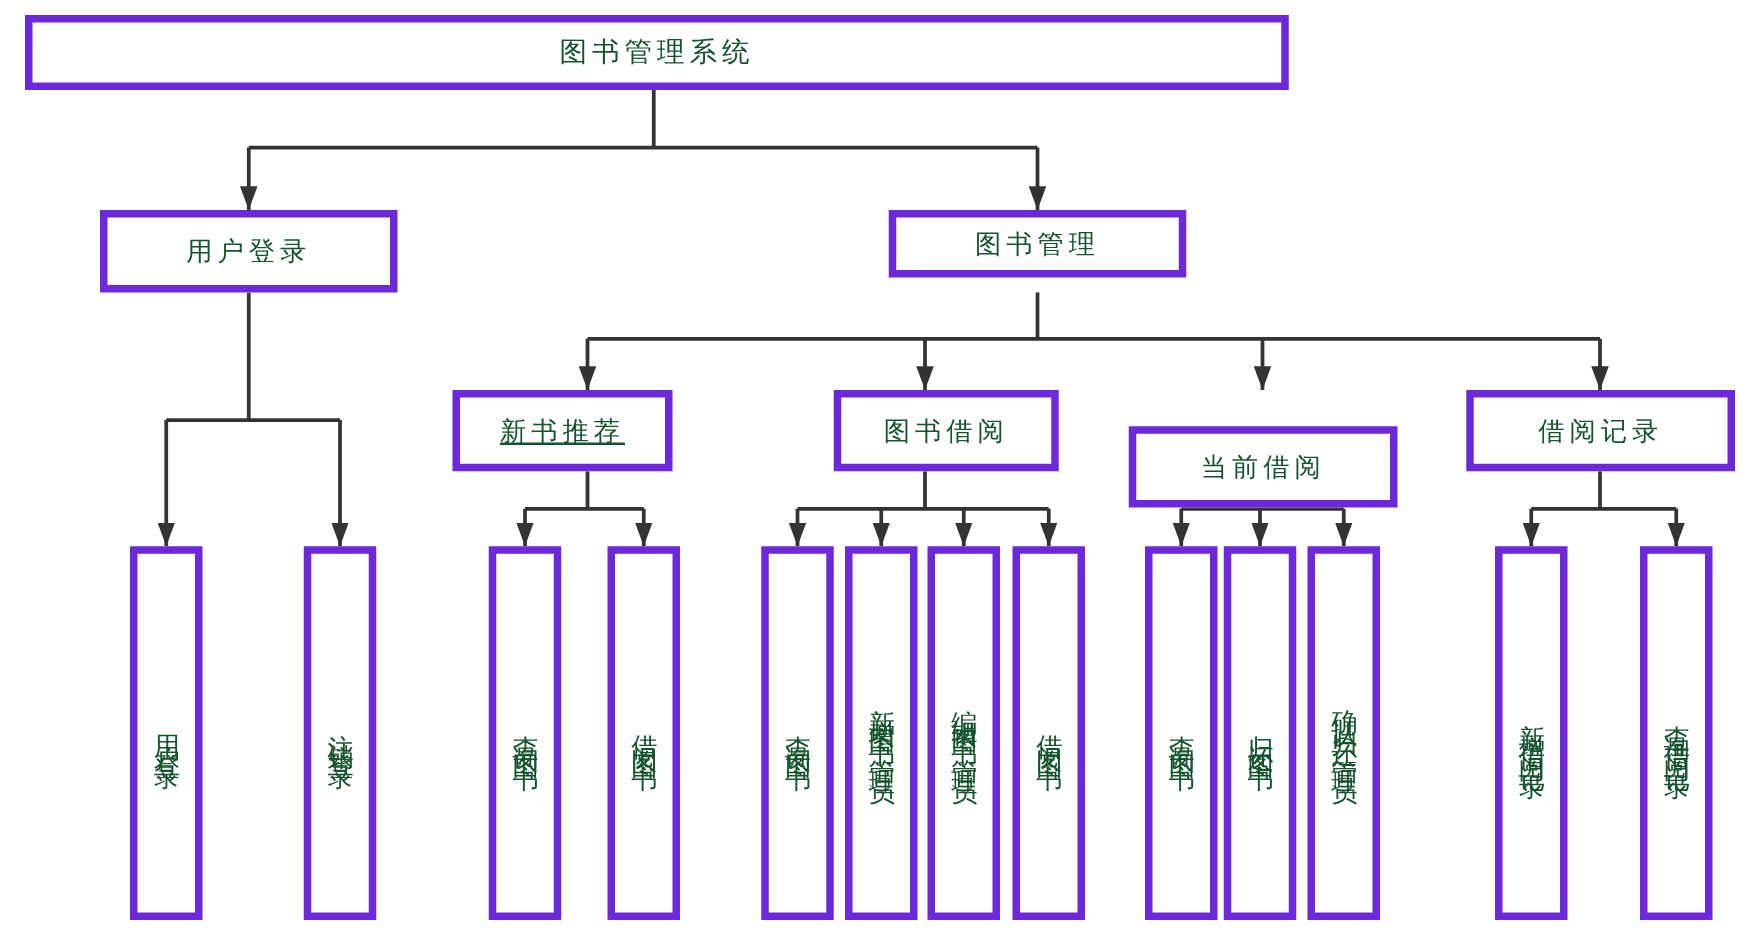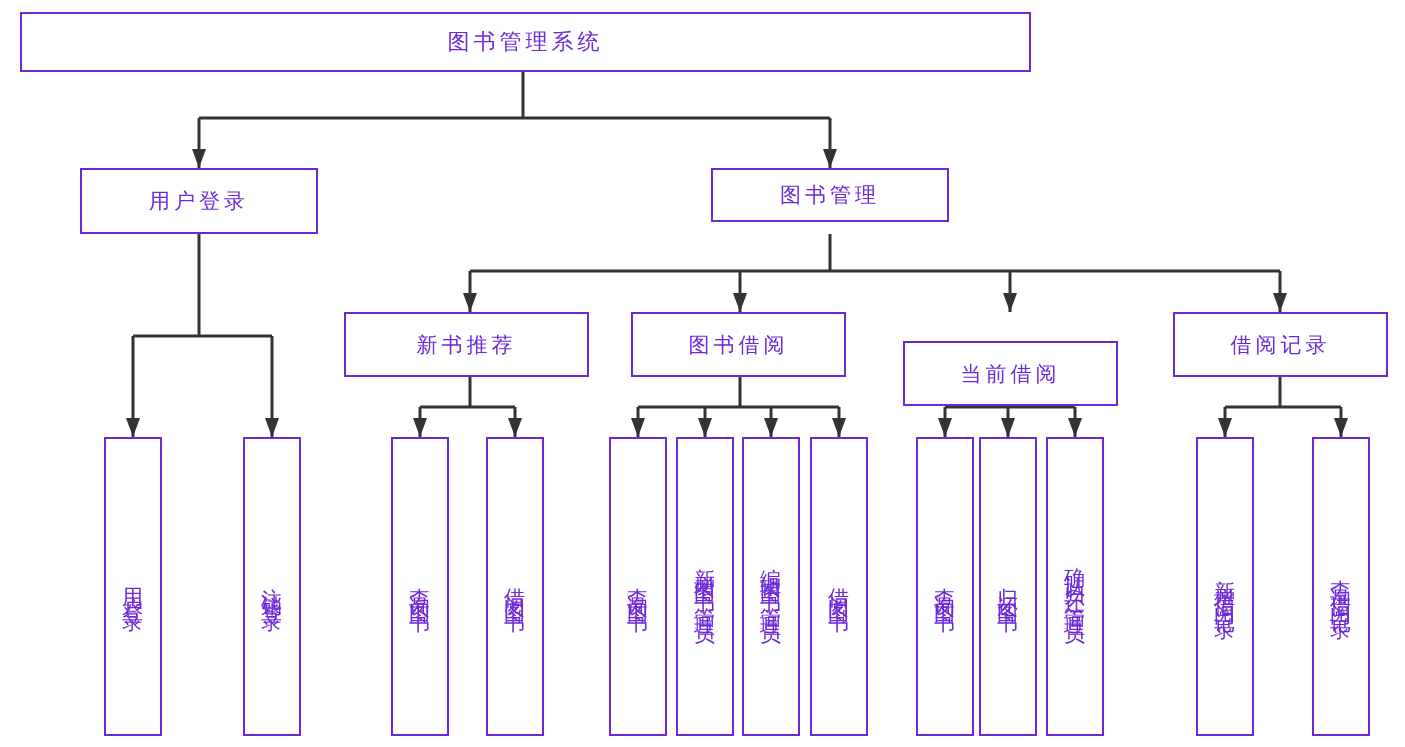--- a/index.html
+++ b/index.html
@@ -23,46 +23,46 @@
     height: 747px;
   }
   .wire {
     fill: none;
     stroke: #333333;
     stroke-width: 3;
   }
   .node {
     position: absolute;
     box-sizing: border-box;
-    border: 2px solid #6d28d9;
+    border: 6px solid #6d28d9;
     background: #ffffff;
     display: flex;
     align-items: center;
     justify-content: center;
-    color: #6d28d9;
+    color: #14532d;
     font-size: 21px;
     letter-spacing: 4px;
     text-align: center;
     white-space: nowrap;
   }
   .node.root {
     font-size: 22px;
   }
   .vbox {
     writing-mode: vertical-rl;
     letter-spacing: 8px;
     line-height: 1;
     white-space: normal;
   }
   
   #n-root   { left: 20px;   top: 12px;  width: 1011px; height: 60px; }
   #n-login  { left: 80px;   top: 168px; width: 238px;  height: 66px; }
   #n-manage { left: 711px;  top: 168px; width: 238px;  height: 54px; }
-  #g0 { left: 344px;  top: 312px; width: 245px; height: 65px; }
-  #g1 { left: 631px;  top: 312px; width: 215px; height: 65px; }
+  #g0 { left: 362px;  top: 312px; width: 176px; height: 65px; text-decoration: underline; }
+  #g1 { left: 667px;  top: 312px; width: 180px; height: 65px; }
   #g2 { left: 903px;  top: 312px; width: 215px; height: 65px; margin-top: 29px; }
   #g3 { left: 1173px; top: 312px; width: 215px; height: 65px; }
   .leaf { top: 437px; height: 299px; width: 58px; }
   #v0  { left: 104px; }
   #v1  { left: 243px; }
   #v2  { left: 391px; }
   #v3  { left: 486px; }
   #v4  { left: 609px; }
   #v5  { left: 676px; }
   #v6  { left: 742px; }

